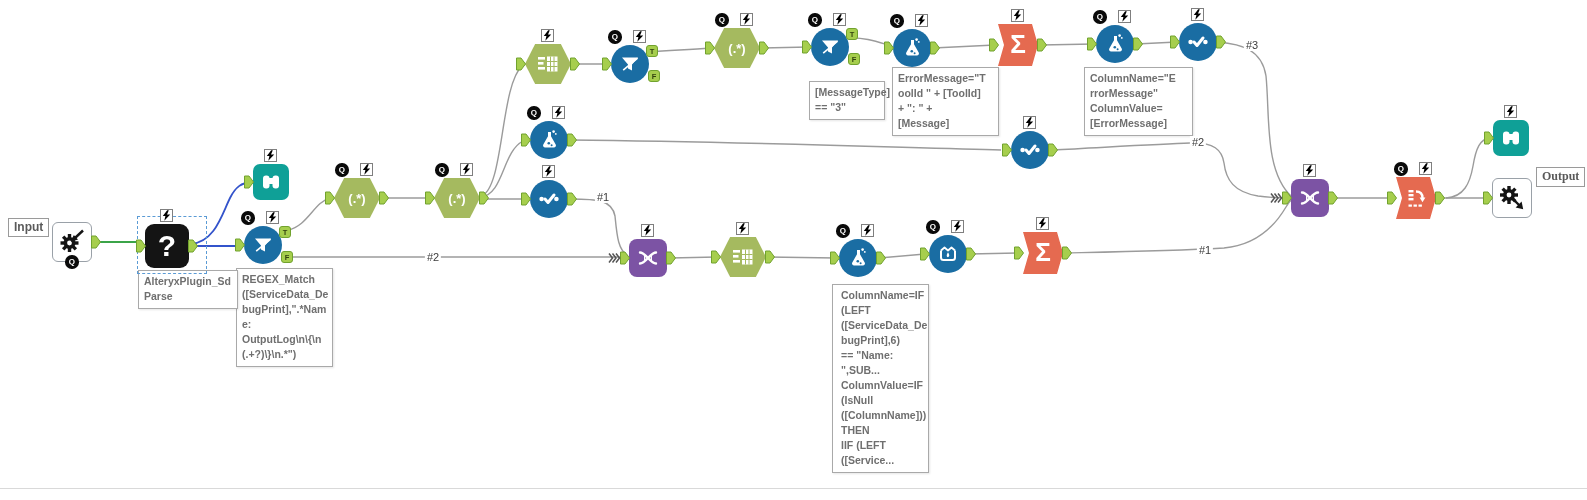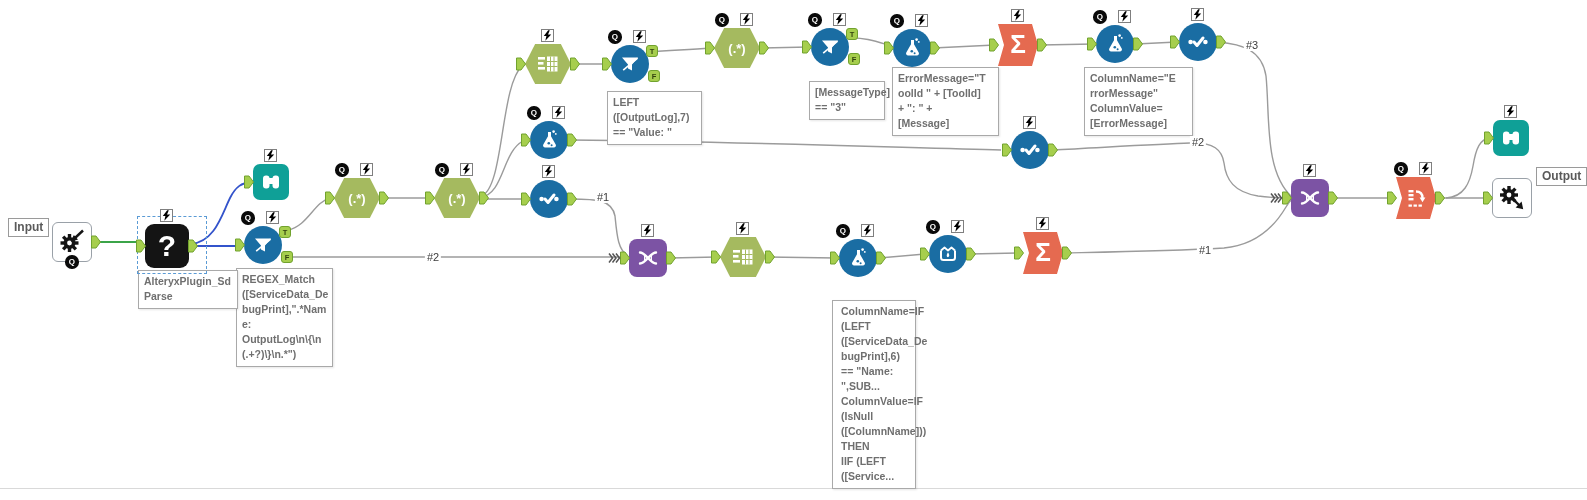--- a/index.html
+++ b/index.html
@@ -37,21 +37,21 @@
   .io-label{position:absolute;z-index:8;background:#fff;border:1px solid #9a9a9a;color:#5a5a5a;
       font-size:12px;font-weight:700;padding:1px 5px 2px 5px;}
   #bottom-edge{position:absolute;left:0;top:488px;width:100%;height:1px;background:#d9d9d9;z-index:0;}
 </style>
 </head>
 <body>
 
 <div id="canvas">
   <div id="bottom-edge"></div>
   <div class="io-label" id="input-label-box" style="left: 8px; top: 218px;">Input</div>
-  <div class="io-label" id="output-label-box" style="left: 1536px; top: 167px;">Output</div>
+  <div class="io-label" id="output-label-box" style="left: 1536px; top: 167px; font-family: Liberation Serif, serif;">Output</div>
 <svg id="wires" width="1587" height="500">
       <path d="M92,242 L140,242" fill="none" stroke="#3ba449" stroke-width="1.8"></path>
       <path d="M191,246 L243,246" fill="none" stroke="#3353cb" stroke-width="1.8"></path>
       <path d="M191,244 C215,242 222,214 230,198 C236,186 242,183 251,182" fill="none" stroke="#3353cb" stroke-width="1.8"></path>
       <path d="M288,230 C308,226 314,202 330,198" fill="none" stroke="#9b9b9b" stroke-width="1.4"></path>
       <path d="M381,198 L430,198" fill="none" stroke="#9b9b9b" stroke-width="1.4"></path>
       <path d="M481,196 C504,190 500,86 522,66" fill="none" stroke="#9b9b9b" stroke-width="1.4"></path>
       <path d="M481,197 C504,194 502,152 523,141" fill="none" stroke="#9b9b9b" stroke-width="1.4"></path>
       <path d="M481,199 L524,199" fill="none" stroke="#9b9b9b" stroke-width="1.4"></path>
       <path d="M291,257 L620,257" fill="none" stroke="#9b9b9b" stroke-width="1.4"></path>
@@ -76,34 +76,31 @@
       <path d="M1446,198 C1464,197 1470,183 1473,166 C1476,148 1480,139 1490,138" fill="none" stroke="#9b9b9b" stroke-width="1.4"></path>
     </svg>
     <div class="annotation" style="left: 236px; top: 268px; width: 97px; z-index: 5;">REGEX_Match
 ([ServiceData_De
 bugPrint],".*Nam
 e:
 OutputLog\n\{\n
 (.+?)\}\n.*")</div>
     <div class="annotation" style="left: 138px; top: 270px; width: 100px; z-index: 6;">AlteryxPlugin_Sd
 Parse</div>
-    <div class="annotation" style="left: 607px; top: 91px; width: 95px; z-index: 5;">LEFT
-([OutputLog],7)
-== "Value: "</div>
     <div class="annotation" style="left: 809px; top: 81px; width: 76px; z-index: 5;">[MessageType]
 == "3"</div>
     <div class="annotation" style="left: 892px; top: 67px; width: 107px; z-index: 5;">ErrorMessage="T
 oolId " + [ToolId]
 + ": " +
 [Message]</div>
     <div class="annotation" style="left: 1084px; top: 67px; width: 109px; z-index: 5;">ColumnName="E
 rrorMessage"
 ColumnValue=
 [ErrorMessage]</div>
-    <div class="annotation" style="left: 832px; top: 300px; width: 84px; z-index: 5; padding-left: 8px;">ColumnName=IF
+    <div class="annotation" style="left: 832px; top: 284px; width: 97px; z-index: 5; padding-left: 8px;">ColumnName=IF
 (LEFT
 ([ServiceData_De
 bugPrint],6)
 == "Name:
 ",SUB...
 ColumnValue=IF
 (IsNull
 ([ColumnName]))
 THEN
 IIF (LEFT

